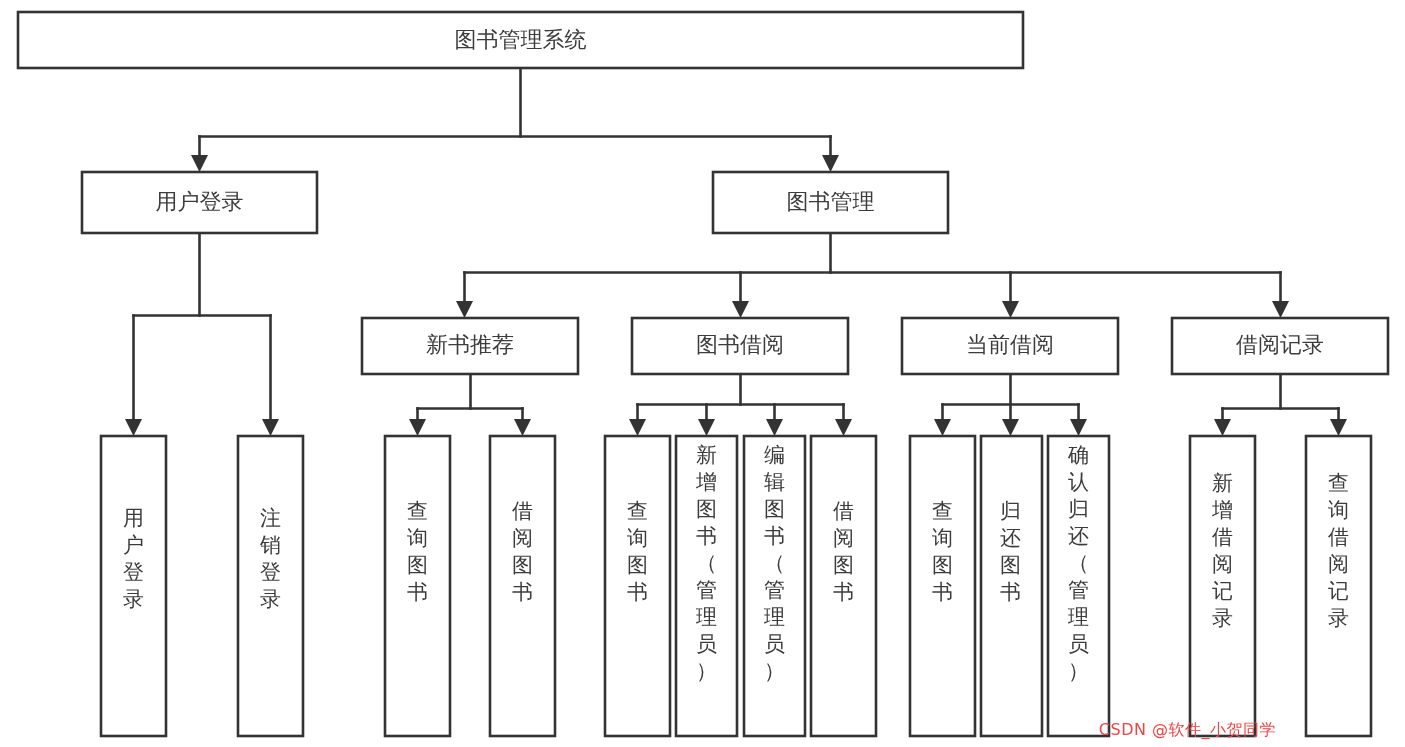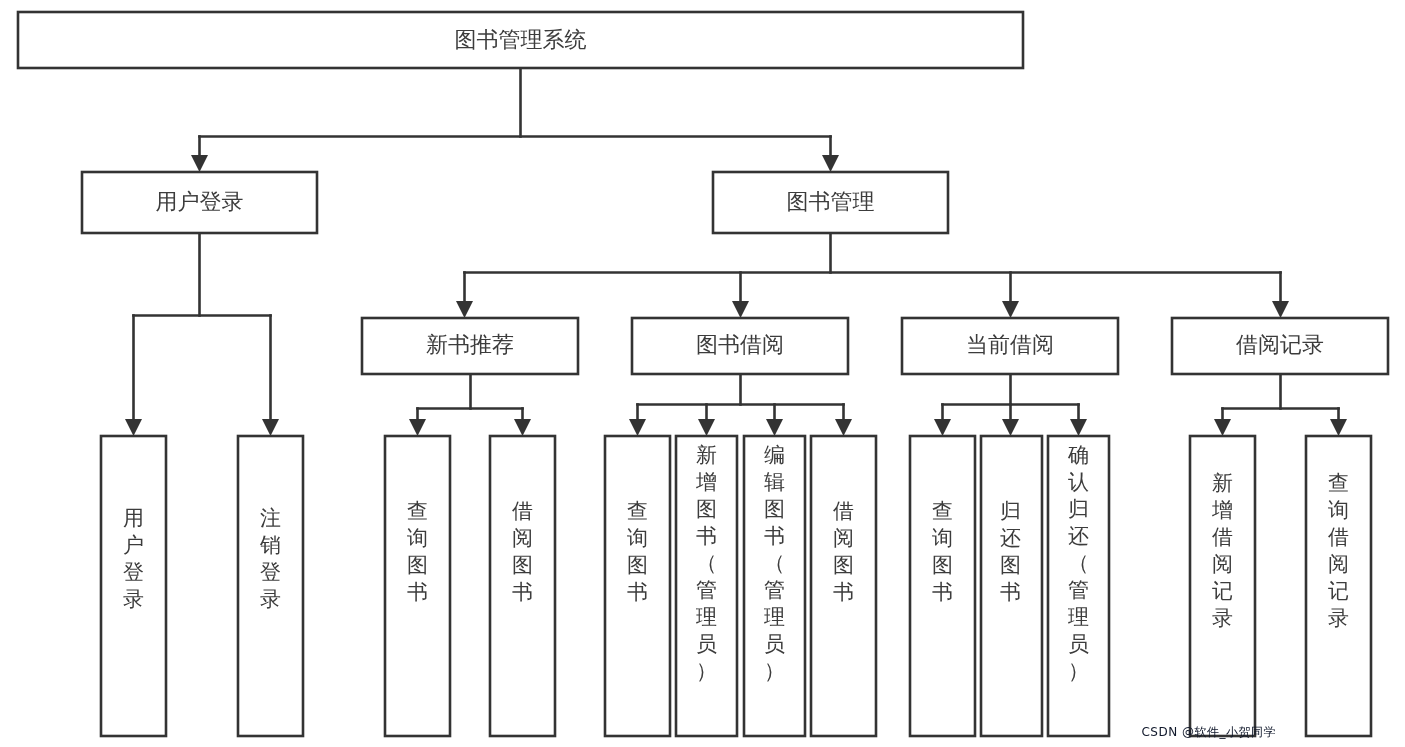--- a/index.html
+++ b/index.html
@@ -52,22 +52,22 @@
     fill: #3c3c3c;
     font-family: "DejaVu Sans", "Liberation Sans", sans-serif;
     font-size: 21px;
     text-anchor: middle;
   }
   .watermark {
     position: absolute;
     right: 14px;
     bottom: 6px;
     font-family: "DejaVu Sans", "Liberation Sans", sans-serif;
-    font-size: 12px;
-    color: #0f172a;
+    font-size: 16px;
+    color: #ef4444;
     letter-spacing: 0.5px;
     white-space: nowrap;
     user-select: none;
   }
 </style>
 </head>
 <body>
 
 <div id="diagram-root">
 

